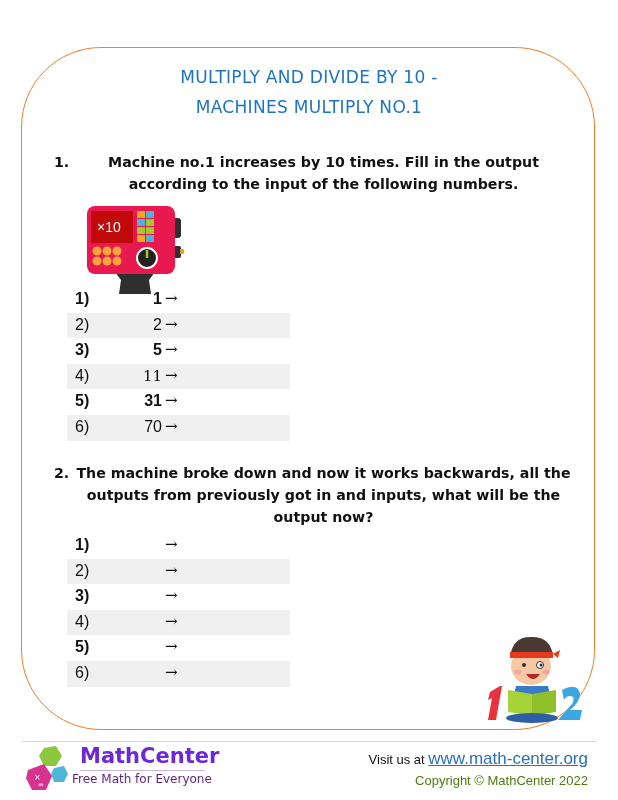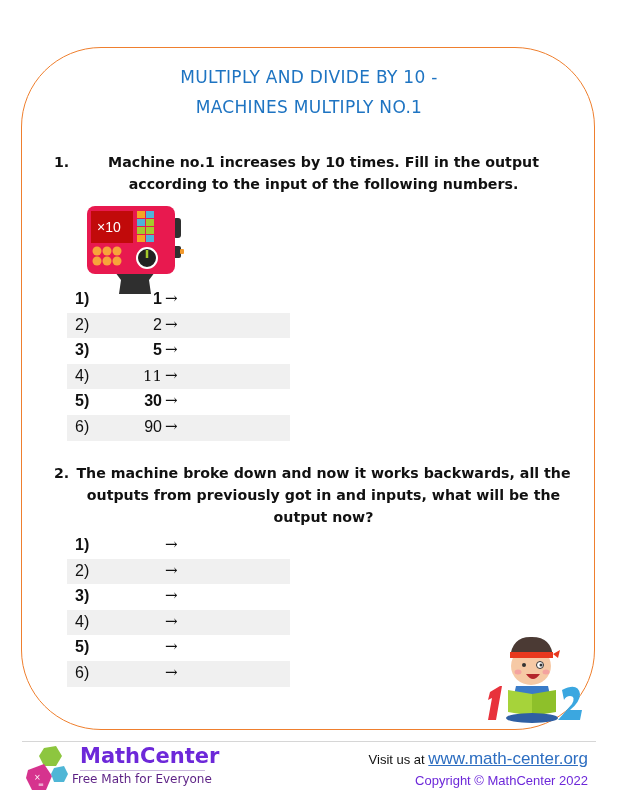--- a/index.html
+++ b/index.html
@@ -42,21 +42,21 @@
 
     .kid { position:absolute; left:486px; top:634px; width:100px; height:90px; }
 
     .footer-line { position:absolute; left:22px; top:741px; width:574px; height:1px; background:#d6d6d6; }
     .logo { position:absolute; left:26px; top:746px; width:48px; height:46px; }
     .brand { position:absolute; left:80px; top:744px; color:#6d28d9; font-size:21px; font-weight:bold; font-family:"DejaVu Sans", sans-serif; }
     .brand-line { position:absolute; left:80px; top:770px; width:125px; height:1px; background:#c9b6dc; }
     .tagline { position:absolute; left:72px; top:772px; color:#5b1f84; font-size:12px; font-family:"DejaVu Sans", sans-serif; }
     .visit { position:absolute; right:30px; top:749px; font-size:13px; font-family:"Liberation Sans", sans-serif; color:#111; }
     .visit .url { color:#2d6ec1; font-size:17px; text-decoration:underline; }
-    .copyright { position:absolute; right:30px; top:773px; font-size:13px; font-family:"Liberation Sans", sans-serif; color:#6d28d9; }
+    .copyright { position:absolute; right:30px; top:773px; font-size:13px; font-family:"Liberation Sans", sans-serif; color:#4d7c0f; }
   </style>
 </head>
 <body>
 
 <div class="frame"></div>
 
 <div class="title l1">MULTIPLY AND DIVIDE BY 10 -</div>
 <div class="title l2">MACHINES MULTIPLY NO.1</div>
 
 <div class="question q1">
@@ -110,26 +110,26 @@
     <span class="val">5</span>
     <span class="arr">→</span>
   </div>
   <div class="row shade">
     <span class="lbl">4)</span>
     <span class="val" style="font-family:'DejaVu Serif',serif;font-size:15px;">11</span>
     <span class="arr">→</span>
   </div>
   <div class="row bold">
     <span class="lbl">5)</span>
-    <span class="val">30</span>
+    <span class="val">31</span>
     <span class="arr">→</span>
   </div>
   <div class="row shade">
     <span class="lbl">6)</span>
-    <span class="val">90</span>
+    <span class="val">70</span>
     <span class="arr">→</span>
   </div>
 </div>
 
 <div class="question q2">
   <span class="num">2.</span>
   <span class="txt">The machine broke down and now it works backwards, all the outputs from previously got in and inputs, what will be the output now?</span>
 </div>
 
 <div class="rows rows2">

